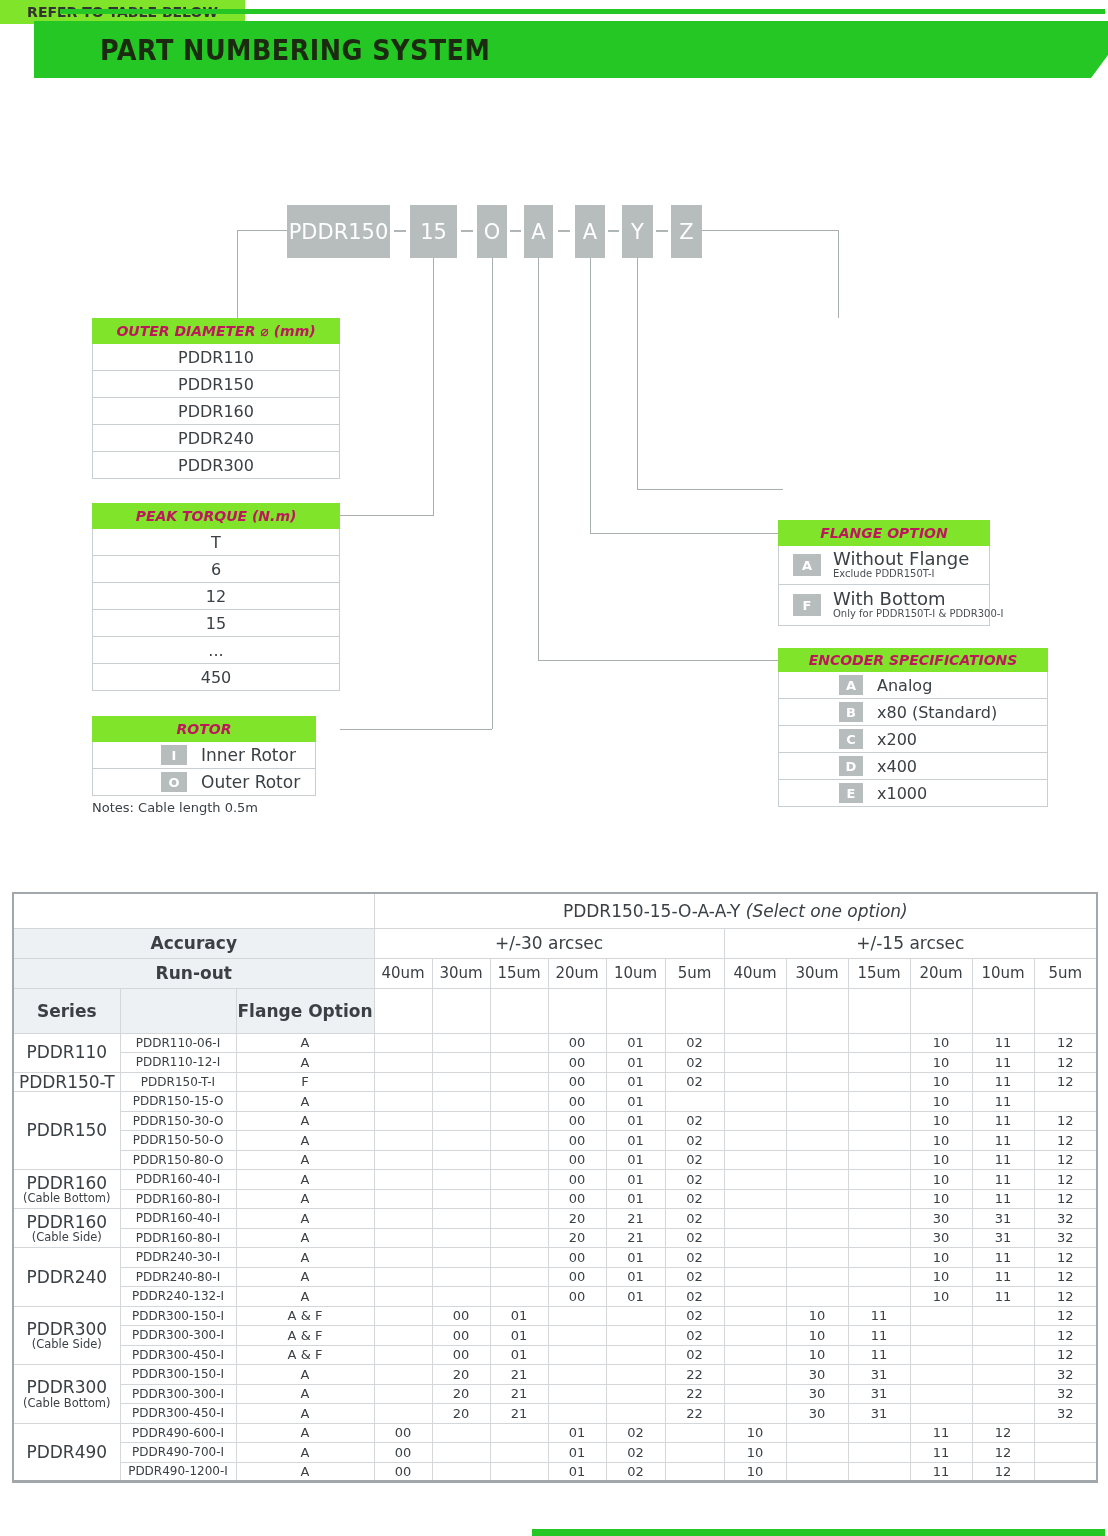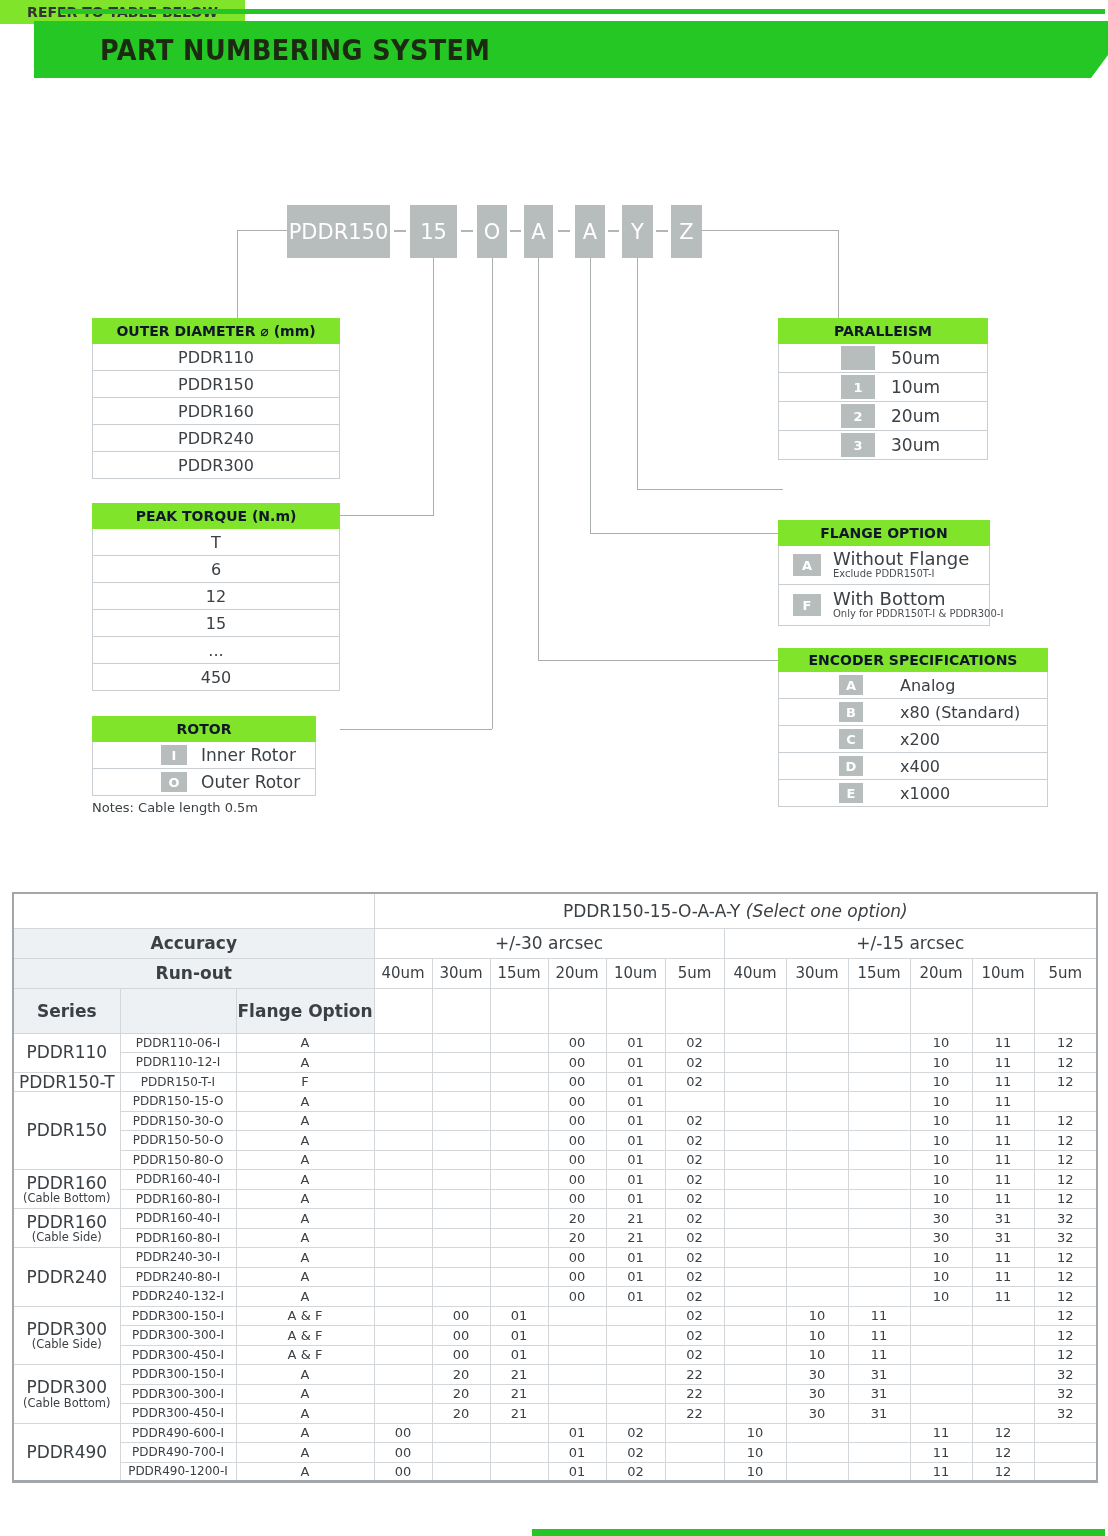--- a/index.html
+++ b/index.html
@@ -18,22 +18,22 @@
   .dbox{position:absolute;top:205px;height:53px;background:#B7BCBC;color:#fff;
         display:flex;align-items:center;justify-content:center;font-size:21px;}
   .db0{left:287px;width:103px}.db1{left:410px;width:47px}.db2{left:477px;width:30px}
   .db3{left:524px;width:29px}.db4{left:575px;width:30px}.db5{left:622px;width:31px}
   .db6{left:671px;width:31px}
   .dash{position:absolute;top:230px;height:2px;background:#B0B5B5;}
   .cl{position:absolute;background:#A9AFB1;}
 
   
   .panel{position:absolute;background:#fff;}
-  .phead{background:#80E42A;color:#0f172a;font-weight:bold;font-size:14px;
-         display:flex;align-items:center;justify-content:center;}
+  .phead{background:#80E42A;color:#be185d;font-weight:bold;font-size:14px;
+         display:flex;align-items:center;justify-content:center;font-style:italic;}
   .prow{border:1px solid #C9CED3;border-top:none;background:#fff;display:flex;align-items:center;}
   .prow.simple{justify-content:center;font-size:16px;}
   .pbadge{background:#B7BCBC;color:#fff;font-weight:bold;font-size:13px;
           display:inline-flex;align-items:center;justify-content:center;flex:none;}
   .plabel{font-size:17px;}
   
   #p-od{left:92px;top:318px;width:248px;}
   #p-pt{left:92px;top:503px;width:248px;}
   #p-od .phead,#p-pt .phead{height:26px;}
   #p-od .prow,#p-pt .prow{height:26px;}
@@ -58,21 +58,21 @@
   #p-fl .prow.r1{height:40px;}
   #p-fl .pbadge{width:28px;height:22px;margin-right:12px;}
   .ftxt{display:flex;flex-direction:column;align-items:flex-start;line-height:1.05;white-space:nowrap;text-align:right;}
   .fmain{font-size:18px;}
   .fnote{font-size:10px;color:#4A4F54;}
   
   #p-enc{left:778px;top:648px;width:270px;}
   #p-enc .phead{height:24px;}
   #p-enc .prow{height:26px;padding-left:60px;}
   #p-enc .pbadge{width:24px;height:20px;margin-right:14px;}
-  #p-enc .plabel{font-size:16px;margin-left:23px;}
+  #p-enc .plabel{font-size:16px;}
 
   .notes{position:absolute;left:92px;top:800px;font-size:13px;color:#3B4045;text-align:center;}
 
   
   #sel-table{position:absolute;left:12px;top:892px;width:1084px;}
   #sel-table table{border-collapse:collapse;table-layout:fixed;width:1084px;
                    border:2px solid #A2A7AC;border-bottom:3px solid #A2A7AC;background:#fff;}
   #sel-table td{border:1px solid #D3D7DA;padding:0;text-align:center;white-space:nowrap;overflow:hidden;}
   tr.h1{height:35px;} tr.h2{height:30px;} tr.h3{height:30px;} tr.h4{height:45px;padding-left:40px;} tr.dr{height:19.5px;}
   td.c-lbl{text-align:right;padding-right:14px;background:#EEF1F3;font-weight:bold;font-size:17px;}
@@ -187,41 +187,20 @@
         </div>
         <div class="prow badge r1">
           <span class="pbadge">O</span>
           <span class="plabel">Outer Rotor</span>
         </div>
       </div>
   </div>
 
   <div class="notes">Notes: Cable length 0.5m</div>
 
-  <div class="panel" id="p-par">
-    <div class="phead">PARALLEISM</div>
-    <div>
-        <div class="prow badge r0">
-          <span class="pbadge"></span>
-          <span class="plabel">50um</span>
-        </div>
-        <div class="prow badge r1">
-          <span class="pbadge">1</span>
-          <span class="plabel">10um</span>
-        </div>
-        <div class="prow badge r2">
-          <span class="pbadge">2</span>
-          <span class="plabel">20um</span>
-        </div>
-        <div class="prow badge r3">
-          <span class="pbadge">3</span>
-          <span class="plabel">30um</span>
-        </div>
-      </div>
-  </div>
 
   <div id="p-ref">REFER TO TABLE BELOW</div>
 
   <div class="panel" id="p-fl">
     <div class="phead">FLANGE OPTION</div>
     <div>
         <div class="prow flange r0">
           <span class="pbadge">A</span>
           <div class="ftxt">
             <div class="fmain">Without Flange</div>

